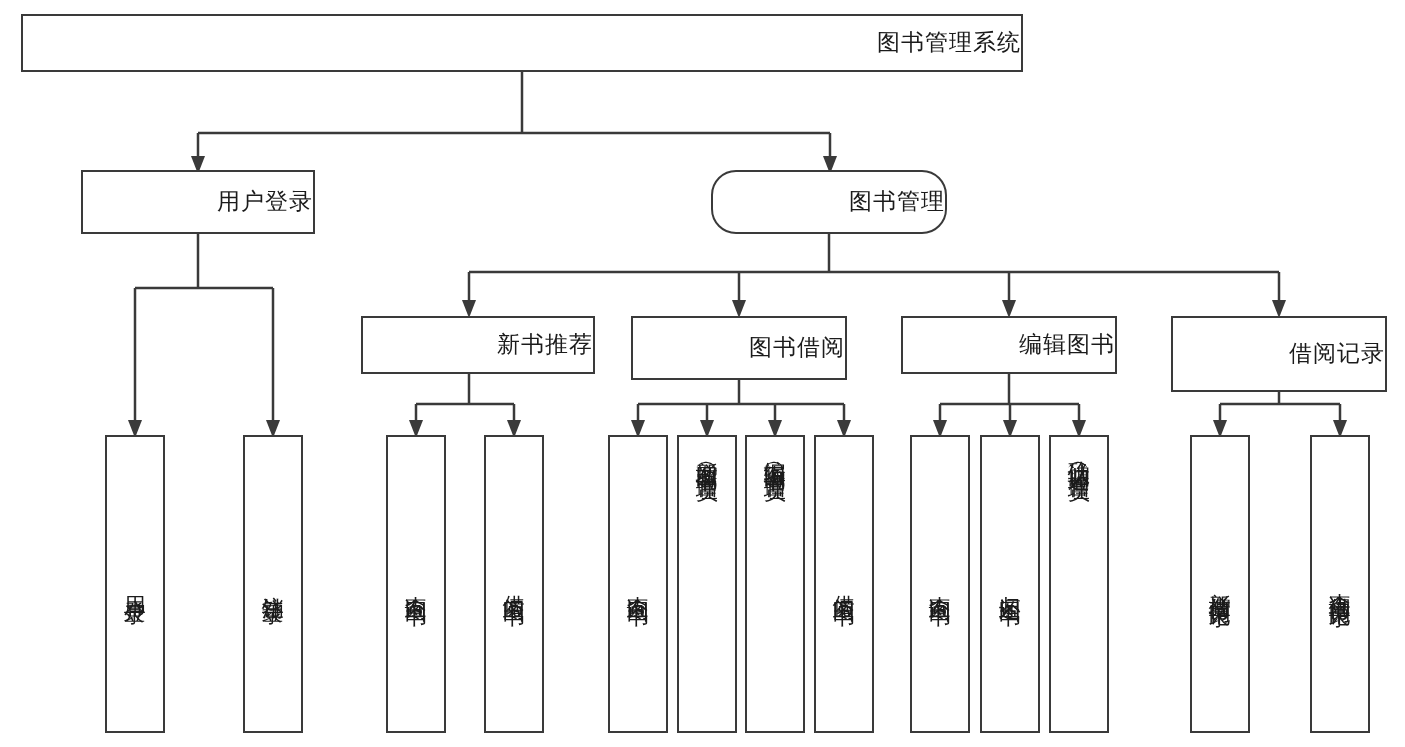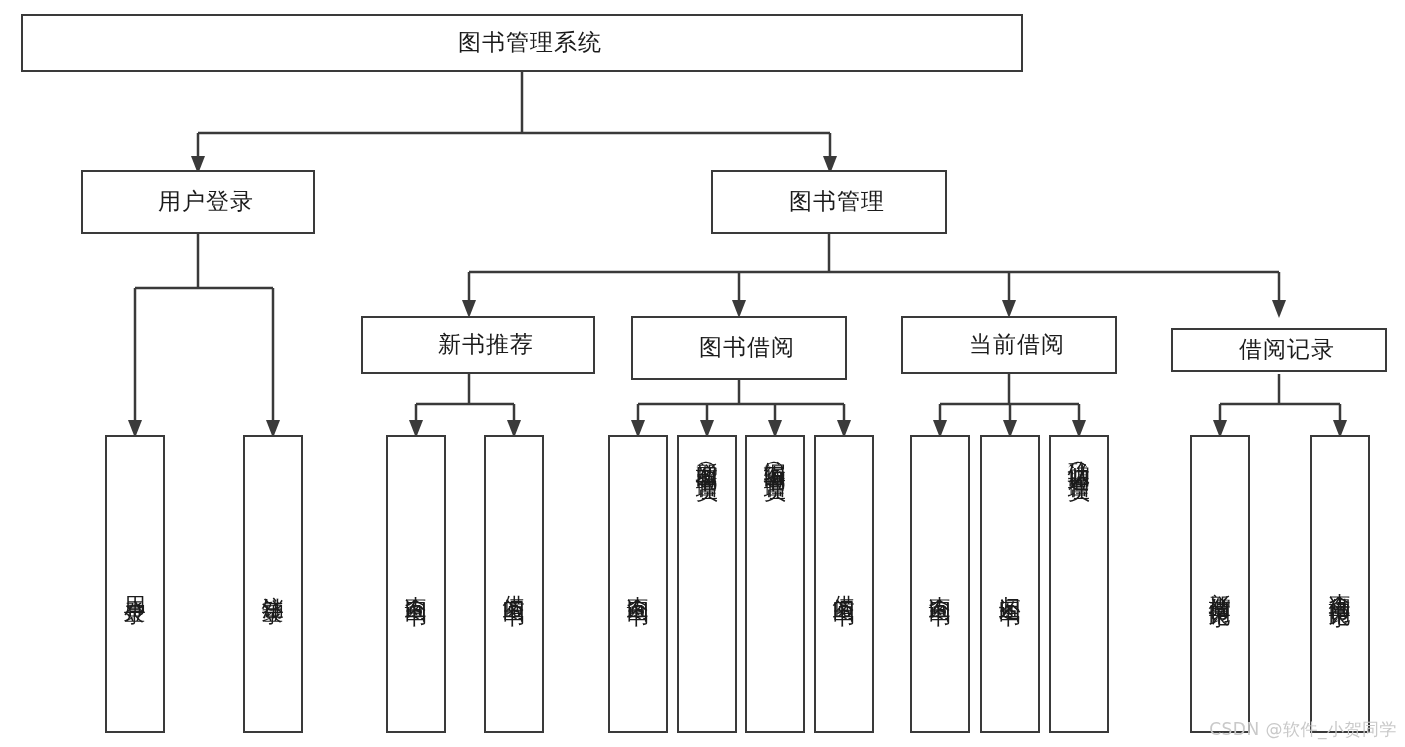--- a/index.html
+++ b/index.html
@@ -25,21 +25,21 @@
     height: 747px;
     pointer-events: none;
   }
   .node {
     position: absolute;
     box-sizing: border-box;
     border: 2.5px solid #3a3a3a;
     background: #ffffff;
     display: flex;
     align-items: center;
-    justify-content: center;
+    justify-content: flex-end;
     color: #1b1b1b;
     padding-left: 16px;
   }
   .node.horiz {
     font-size: 23px;
     letter-spacing: 1px;
     line-height: 1.2;
   }
   .node.vert {
     writing-mode: vertical-rl;
@@ -154,34 +154,34 @@
     </g>
   </svg>
 
   <div class="node horiz" style="left:21px; top:14px; width:1002px; height:58px;">
     <span class="label">图书管理系统</span>
   </div>
 
   <div class="node horiz" style="left:81px; top:170px; width:234px; height:64px;">
     <span class="label">用户登录</span>
   </div>
-  <div class="node horiz" style="left:711px; top:170px; width:236px; height:64px;">
+  <div class="node horiz" style="left:711px; top:170px; width:236px; height:64px;border-radius:25px;">
     <span class="label">图书管理</span>
   </div>
 
   <div class="node horiz" style="left:361px; top:316px; width:234px; height:58px;">
     <span class="label">新书推荐</span>
   </div>
   <div class="node horiz" style="left:631px; top:316px; width:216px; height:64px;">
     <span class="label">图书借阅</span>
   </div>
   <div class="node horiz" style="left:901px; top:316px; width:216px; height:58px;">
-    <span class="label">当前借阅</span>
-  </div>
-  <div class="node horiz" style="left:1171px; top:316px; width:216px; height:44px;margin-top:12px;">
+    <span class="label">编辑图书</span>
+  </div>
+  <div class="node horiz" style="left:1171px; top:316px; width:216px; height:76px;">
     <span class="label">借阅记录</span>
   </div>
 
   <div class="node vert" style="left:105px; top:435px; width:60px; height:298px;">
     <span class="label">用户登录</span>
   </div>
   <div class="node vert" style="left:243px; top:435px; width:60px; height:298px;">
     <span class="label">注销登录</span>
   </div>
 
@@ -215,15 +215,14 @@
     <span class="label">确认归还（管理员）</span>
   </div>
 
   <div class="node vert" style="left:1190px; top:435px; width:60px; height:298px;">
     <span class="label">新增借阅记录</span>
   </div>
   <div class="node vert" style="left:1310px; top:435px; width:60px; height:298px;">
     <span class="label">查询借阅记录</span>
   </div>
 
-  <div id="watermark">CSDN @软件_小贺同学</div>
 
 </div>
 
 </body></html>

